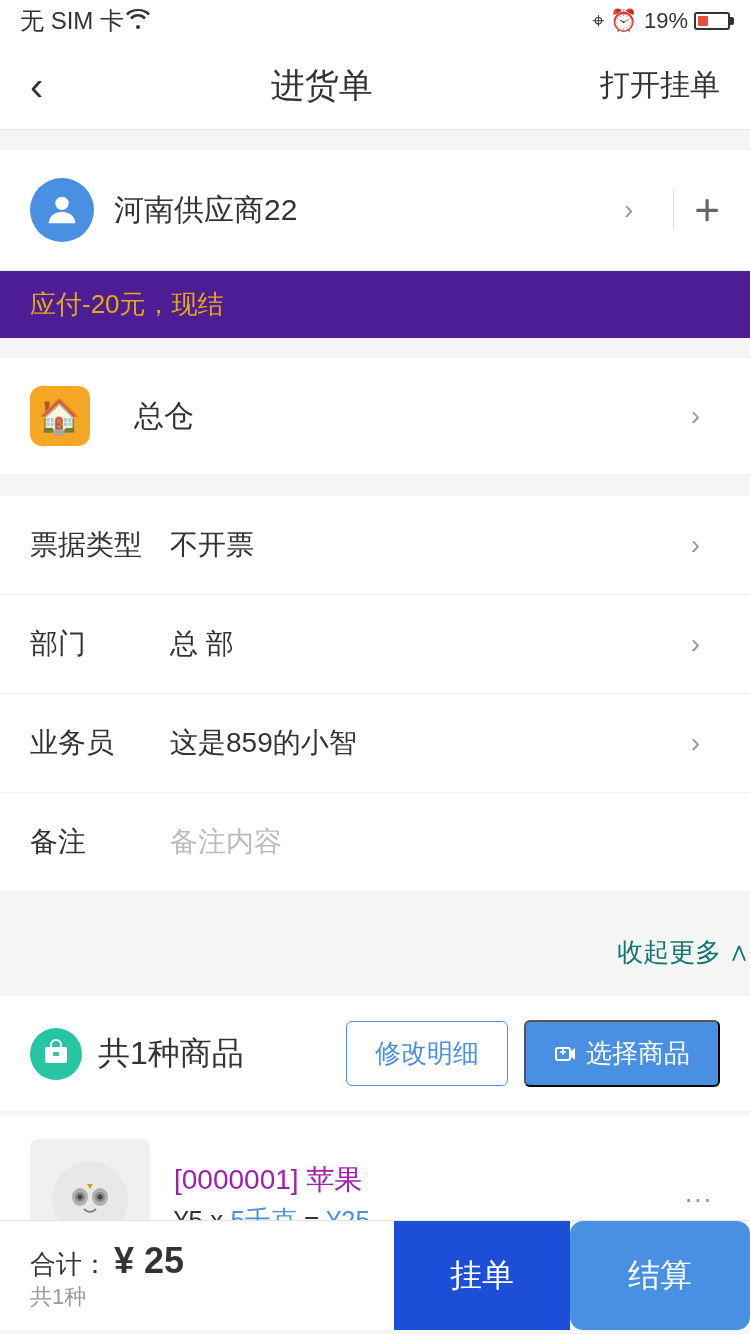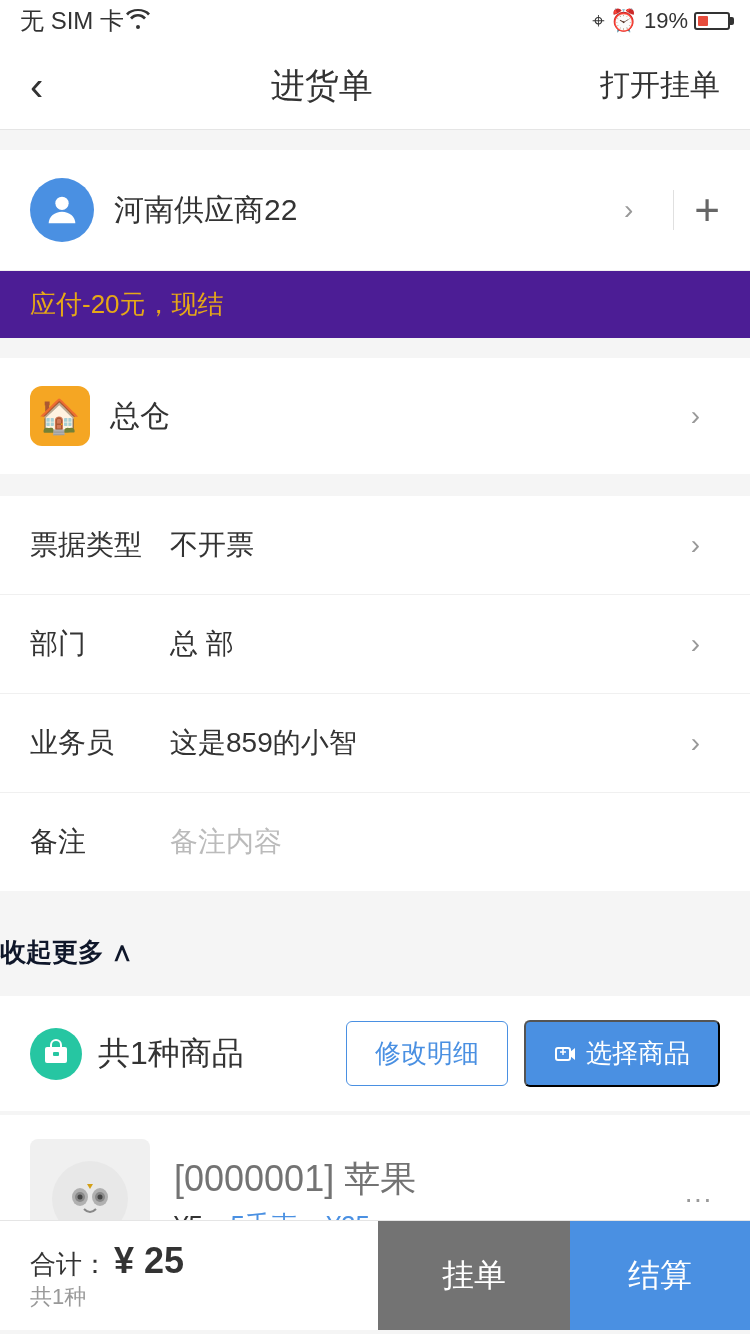--- a/index.html
+++ b/index.html
@@ -152,20 +152,21 @@
       align-items: center;
       justify-content: center;
       margin-right: 20px;
       flex-shrink: 0;
     }
     .warehouse-icon span { font-size: 34px; }
     .warehouse-name {
       flex: 1;
       font-size: 30px;
       color: #333;
+      margin-left: 24px;
     }
 
     
     .form-row {
       display: flex;
       align-items: center;
       padding: 30px 30px;
       border-bottom: 1px solid #f0f0f0;
       background: #fff;
     }
@@ -181,26 +182,25 @@
       font-size: 28px;
       color: #333;
     }
     .form-value.placeholder {
       color: #bbb;
     }
 
     
     .collapse-btn {
       background: #f5f5f5;
-      text-align: left;
+      text-align: right;
       padding: 24px 0;
       font-size: 26px;
-      color: #0f172a;
-      cursor: pointer;
-      font-weight: bold;
+      color: #0f766e;
+      cursor: pointer;
     }
 
     
     .products-header {
       background: #fff;
       display: flex;
       align-items: center;
       padding: 24px 30px;
       margin-bottom: 0;
     }
@@ -261,22 +261,22 @@
       align-items: center;
       justify-content: center;
       margin-right: 24px;
       flex-shrink: 0;
       overflow: hidden;
     }
     .product-info {
       flex: 1;
     }
     .product-name {
-      font-size: 36px;
-      color: #737373;
+      font-size: 28px;
+      color: #a21caf;
       margin-bottom: 4px;
     }
     .product-price {
       font-size: 26px;
       color: #333;
     }
     .product-price .highlight {
       color: #4a90e2;
     }
     .product-price .total {
@@ -315,38 +315,39 @@
     .total-amount {
       font-size: 36px;
       font-weight: bold;
       color: #333;
     }
     .total-count {
       font-size: 22px;
       color: #999;
     }
     .btn-hang {
-      width: 192px;
-      background: #737373;
+      width: 176px;
+      background: #1d4ed8;
       color: #fff;
       font-size: 32px;
       display: flex;
       align-items: center;
       justify-content: center;
       cursor: pointer;
     }
     .btn-checkout {
       width: 180px;
       background: #4a90e2;
       color: #fff;
       font-size: 32px;
       display: flex;
       align-items: center;
       justify-content: center;
       cursor: pointer;
+      border-radius: 13px;
     }
 
     
     .spacer { height: 20px; background: #f5f5f5; }
     .spacer-sm { height: 2px; background: #f5f5f5; }
 
     
     .total-row {
       display: flex;
       align-items: baseline;

